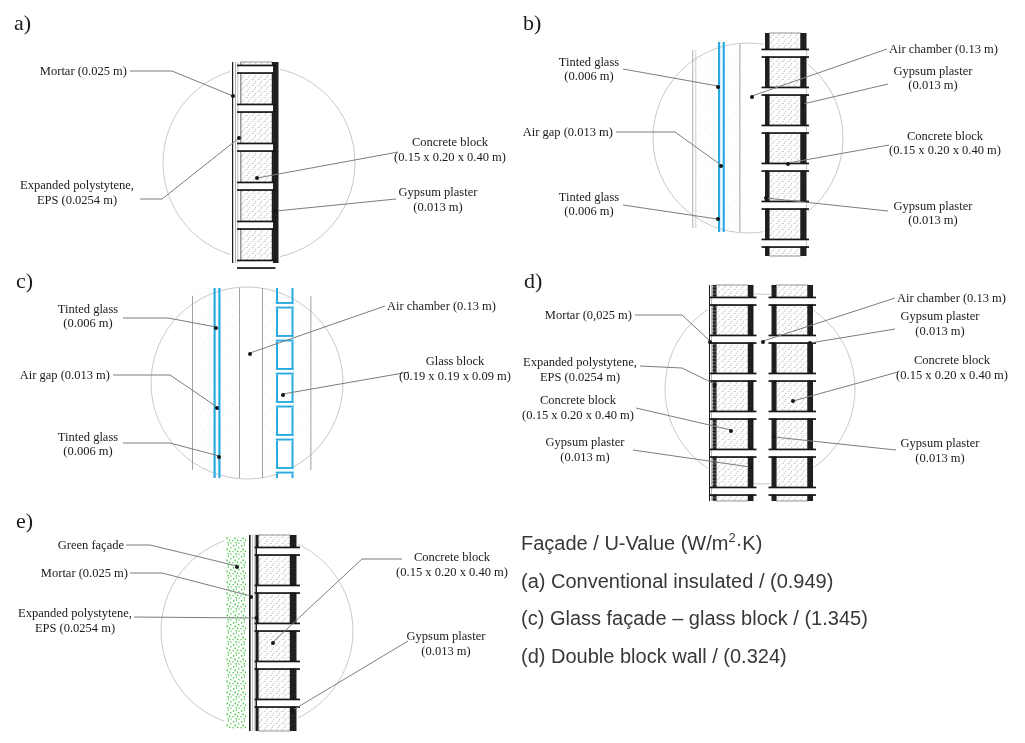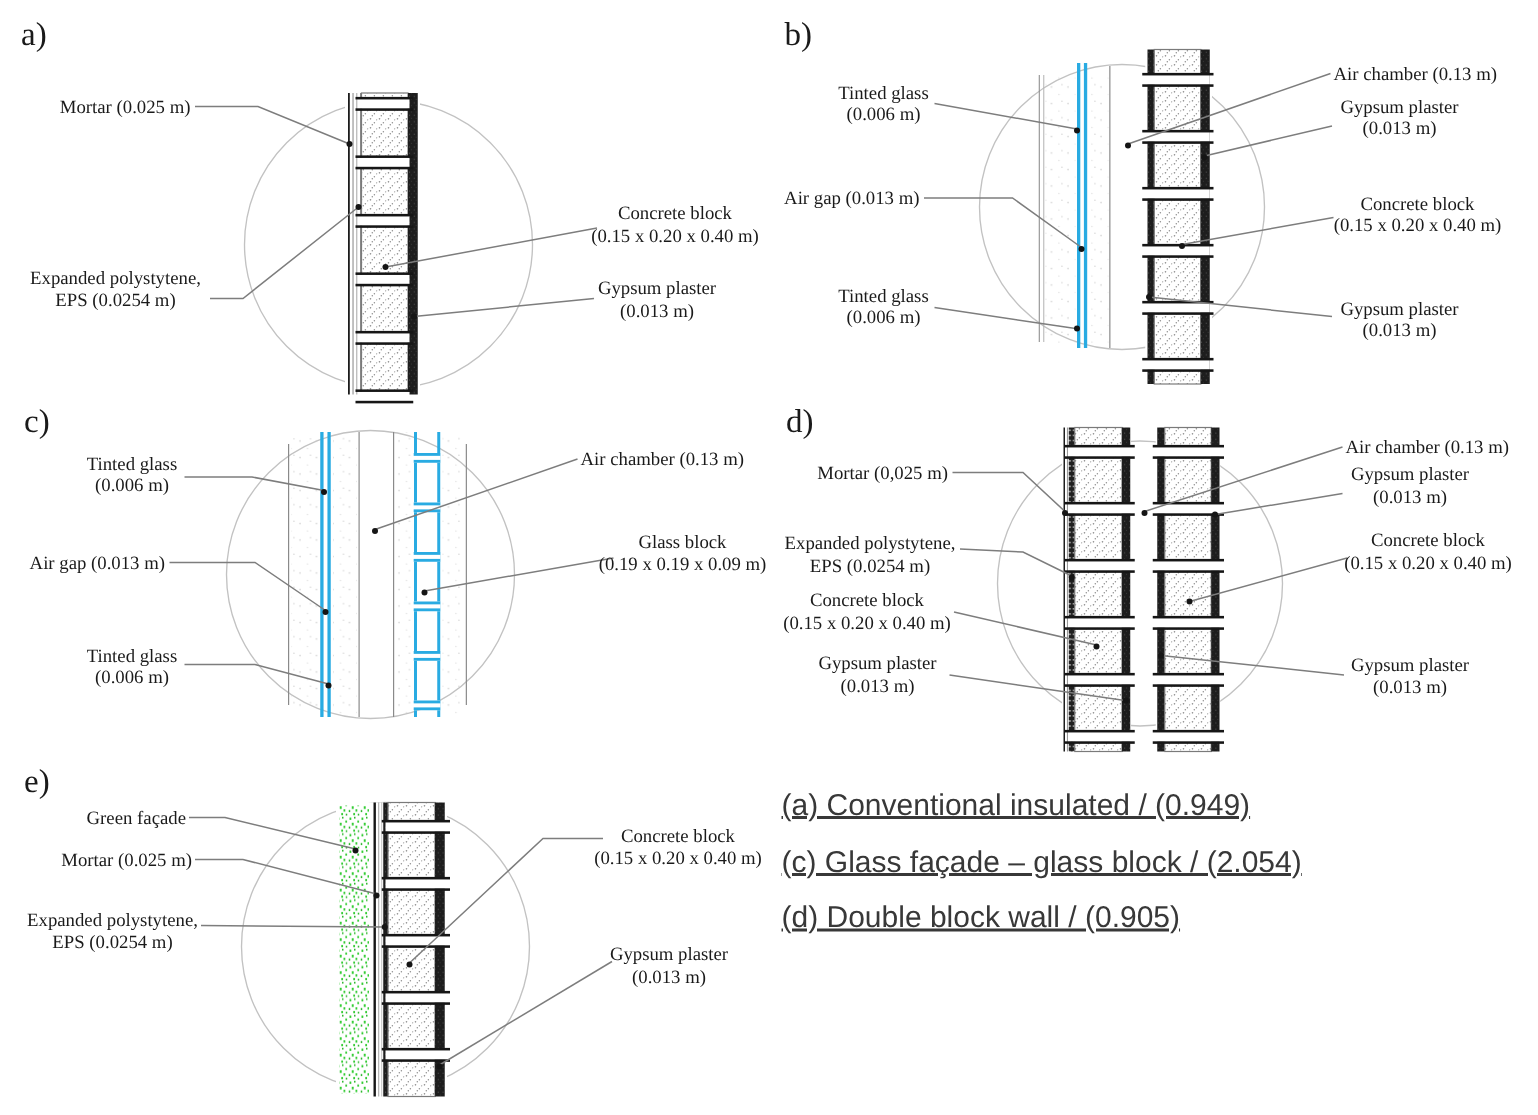--- a/index.html
+++ b/index.html
@@ -9,21 +9,21 @@
   .ldr{fill:none;stroke:#7d7d7d;stroke-width:1;}
   .dot{fill:#151515;}
   .blk{stroke:#7a7a7a;stroke-width:0.8;}
   .gline{fill:#8a8a8a;}
   .cyan{fill:#29ABE2;}
   .legend{position:absolute;left:521px;top:527px;width:495px;
           font-family:"Liberation Sans","DejaVu Sans",sans-serif;
           font-size:20px;color:#383838;}
   .legend-title{margin:0 0 17px 0;line-height:21px;}
   .legend-title sup{font-size:13px;}
-  .legend-item{line-height:20px;margin-bottom:17.5px;text-decoration:underline;}
+  .legend-item{line-height:20px;margin-bottom:17.5px;}
 </style>
 </head>
 <body>
 
 
 
 <svg width="1025" height="743">
   <defs>
     <pattern id="p-stip" width="6" height="6" patternUnits="userSpaceOnUse">
       <circle cx="1" cy="1.2" r="0.55" fill="#8f8f8f"></circle>
@@ -372,19 +372,20 @@
     <text x="75" y="132" text-anchor="middle">EPS (0.0254 m)</text>
     <text x="452" y="61" text-anchor="middle">Concrete block</text>
     <text x="452" y="76" text-anchor="middle">(0.15 x 0.20 x 0.40 m)</text>
     <text x="446" y="140" text-anchor="middle">Gypsum plaster</text>
     <text x="446" y="155" text-anchor="middle">(0.013 m)</text>
   </g>
 </svg>
 
 
 <div class="legend">
+  <div class="legend-title"><span>Façade / U-Value (W/m</span><sup>2</sup><span>·K)</span></div>
   <div class="legend-item">(a) Conventional insulated / (0.949)</div>
-  <div class="legend-item">(c) Glass façade – glass block / (2.054)</div>
-  <div class="legend-item">(d) Double block wall / (0.905)</div>
+  <div class="legend-item">(c) Glass façade – glass block / (1.345)</div>
+  <div class="legend-item">(d) Double block wall / (0.324)</div>
 </div>
 
 
 
 
 </body></html>

